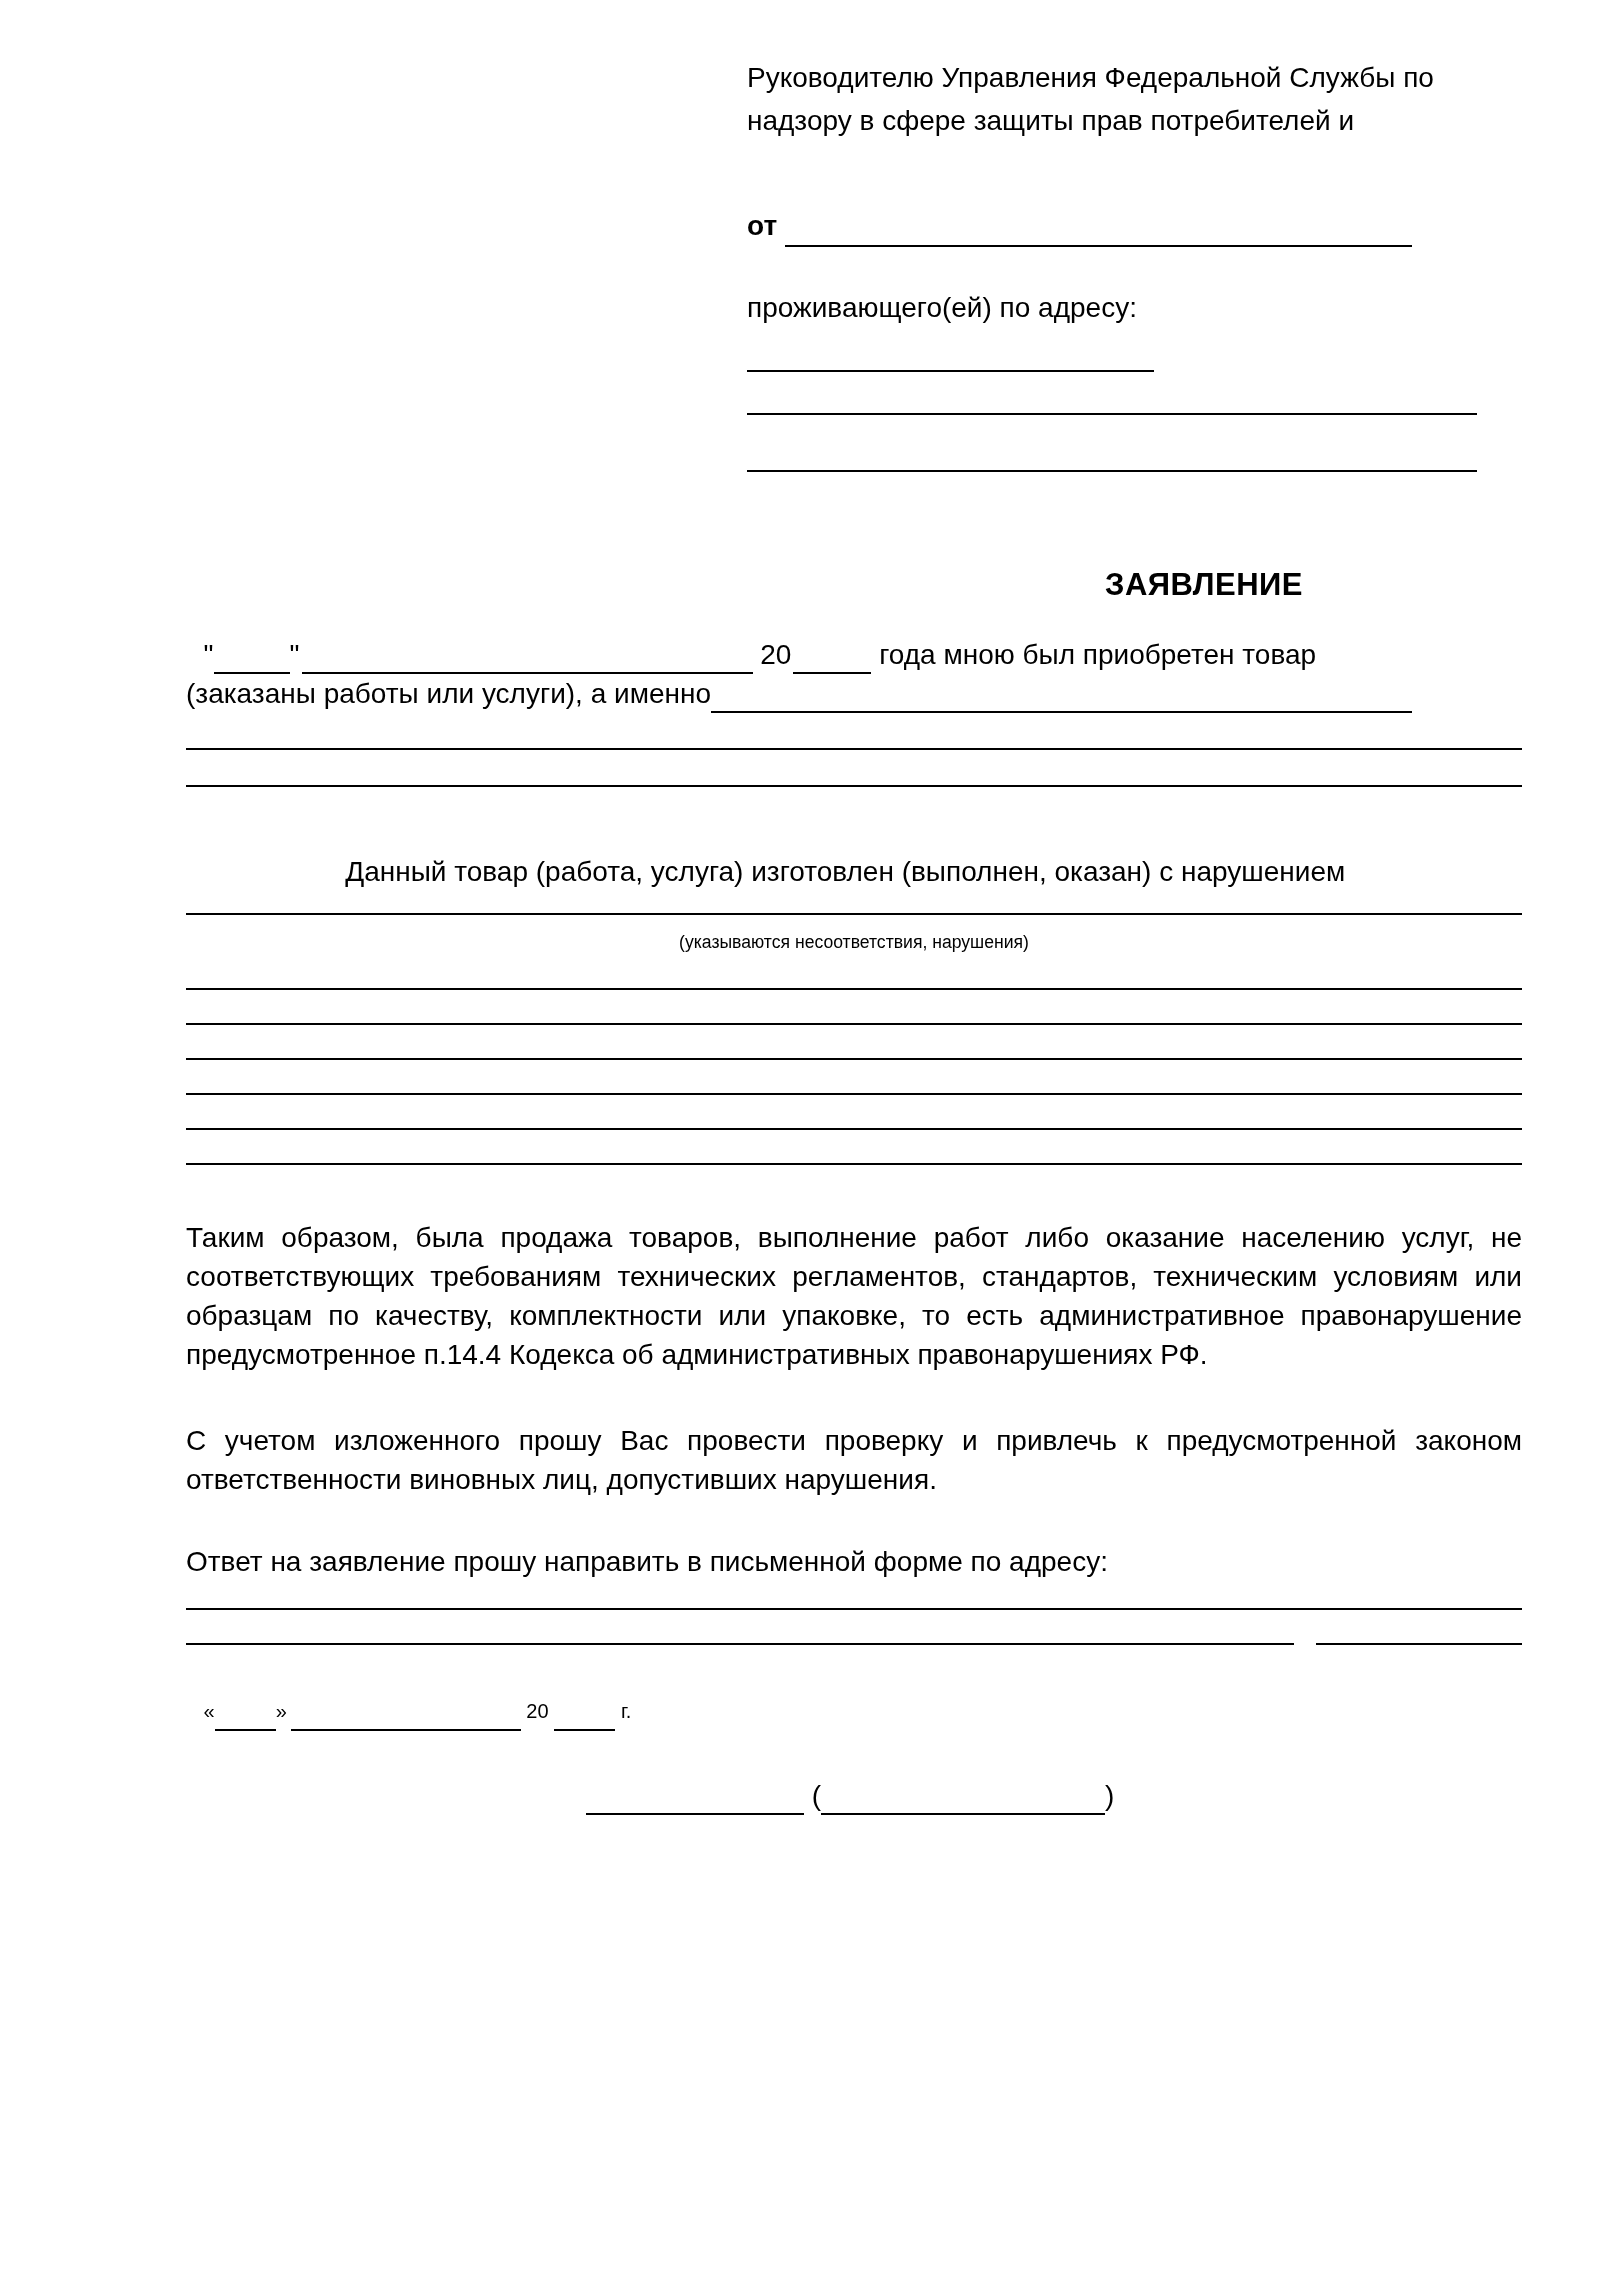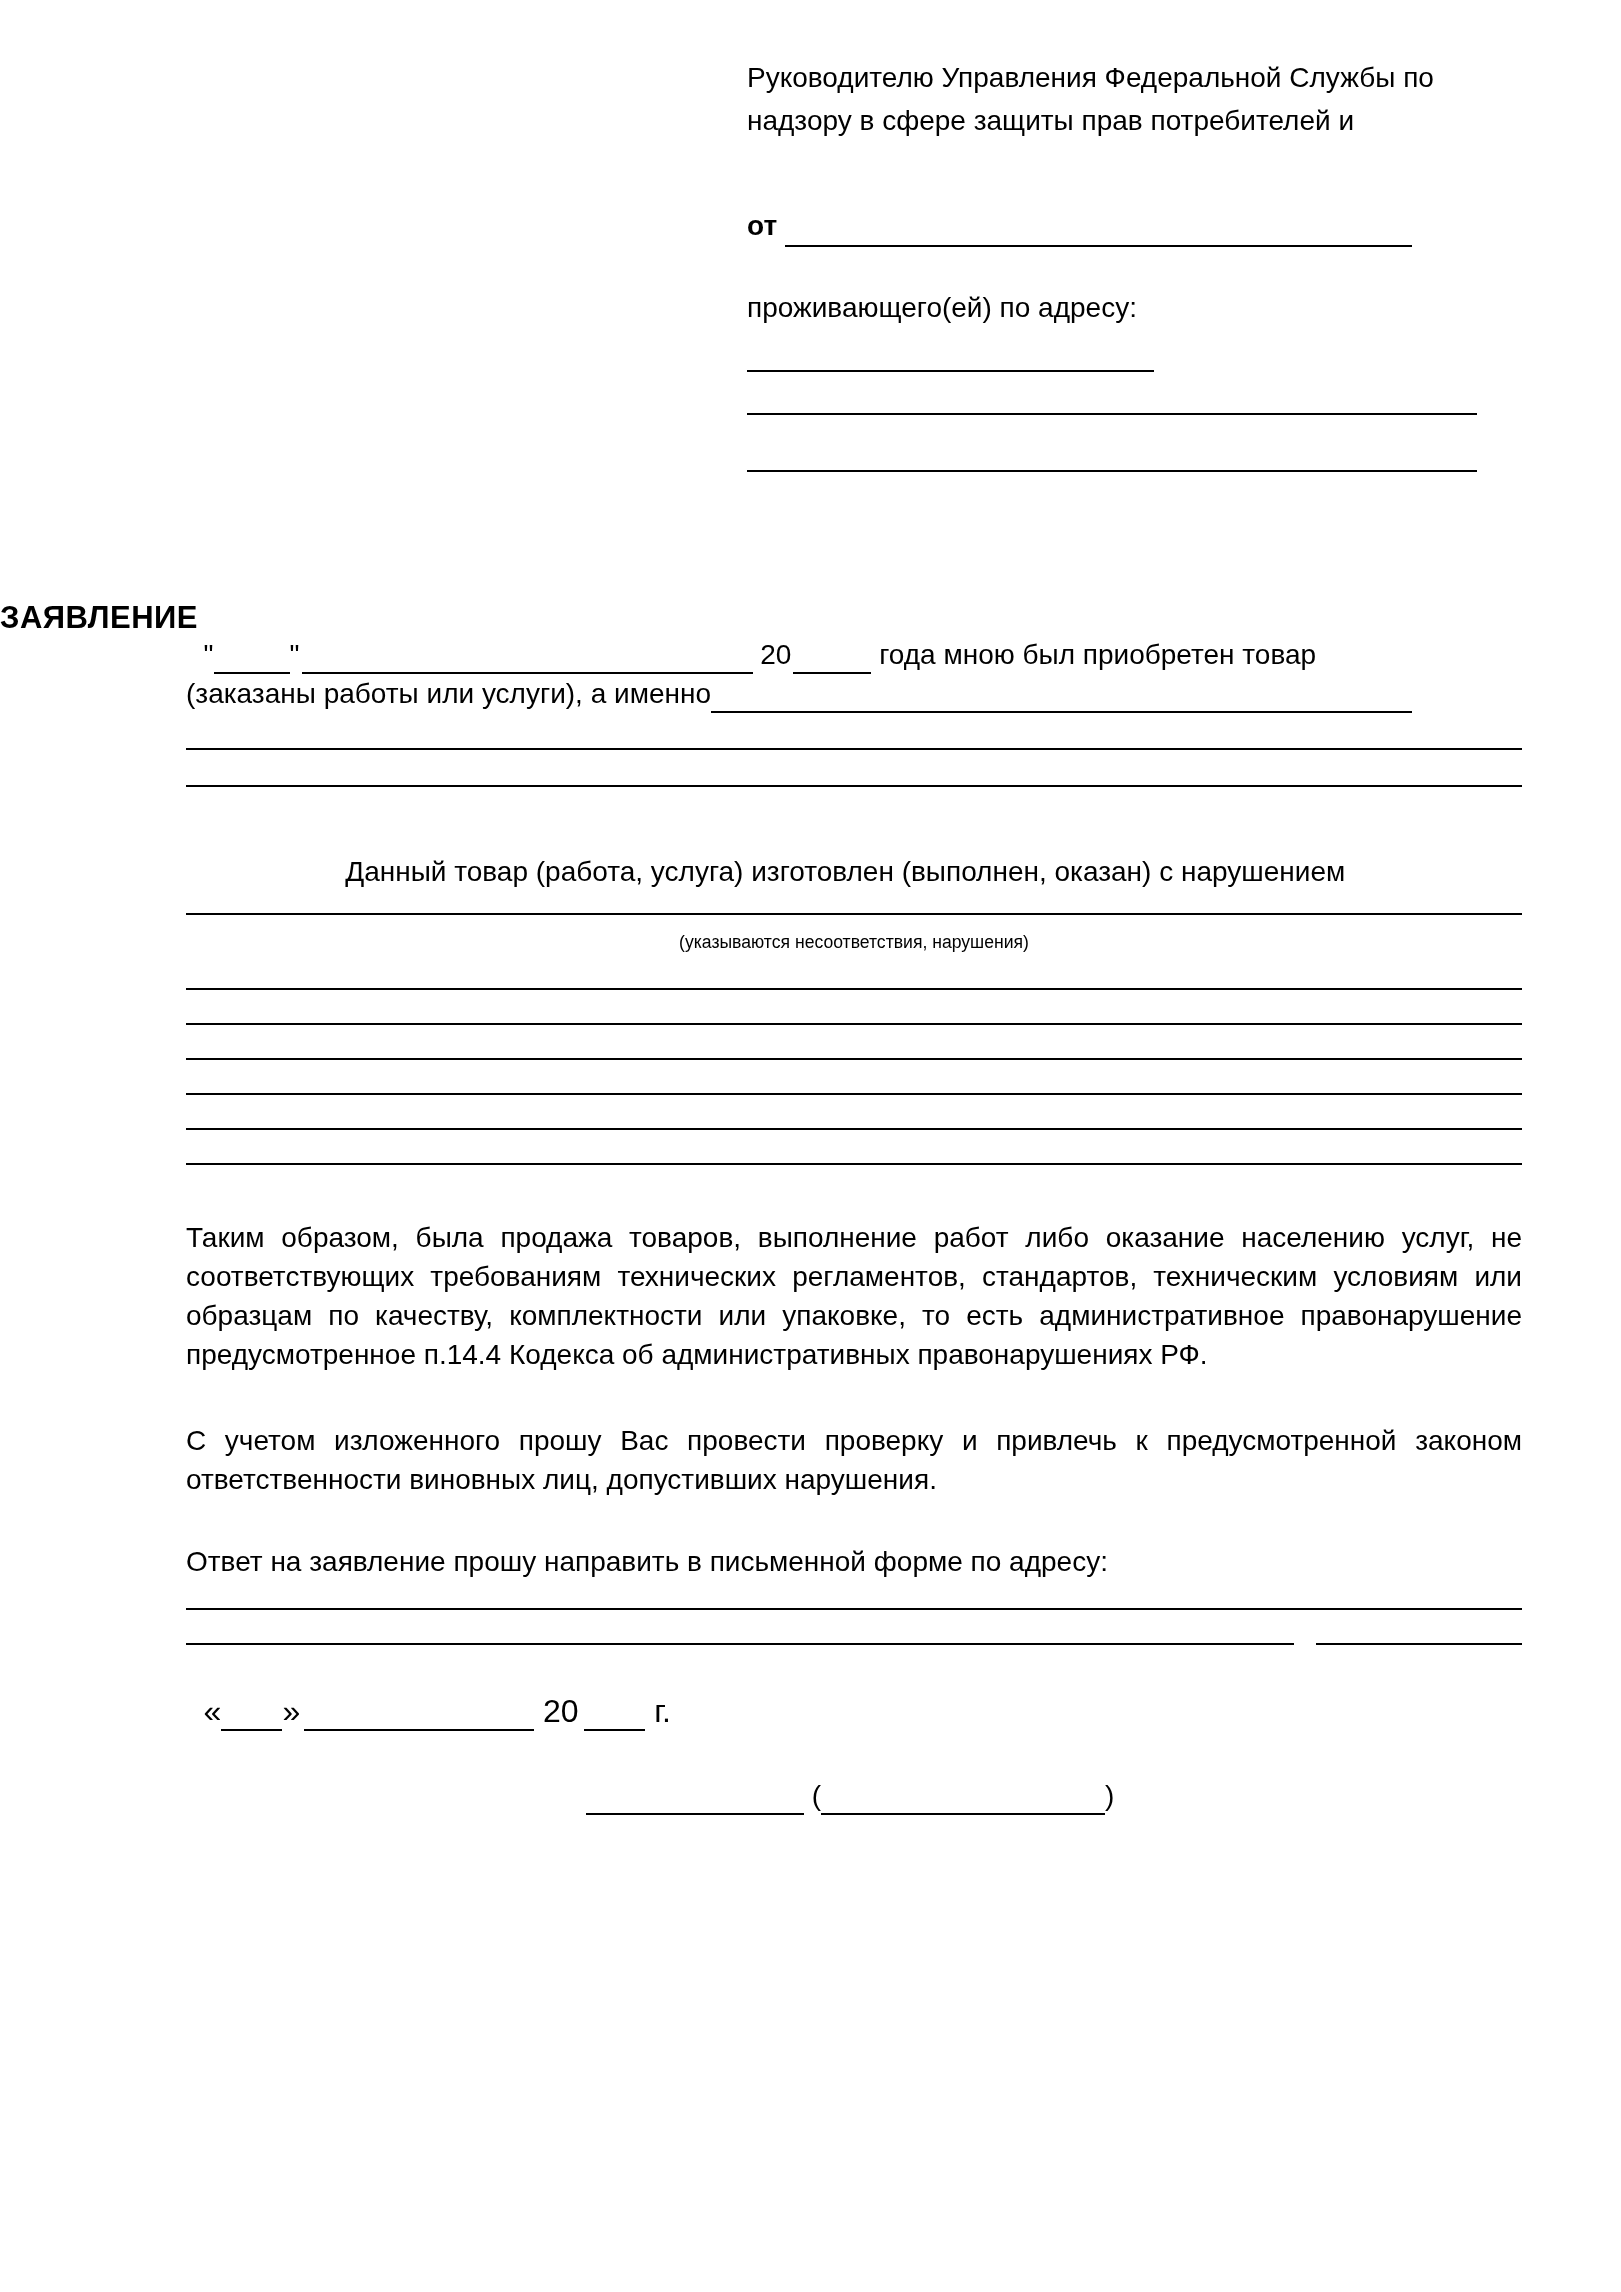--- a/index.html
+++ b/index.html
@@ -66,25 +66,24 @@
     height: 0;
     margin-top: 55px;
   }
 
   
   .doc-title {
     position: absolute;
     left: 0;
     top: 567px;
     width: 1303px;
-    text-align: left;
+    text-align: right;
     font-size: 31px;
     font-weight: bold;
     letter-spacing: 0.5px;
-    margin-top: 33px;
   }
 
   
   .body {
     position: absolute;
     left: 186px;
     top: 635px;
     width: 1336px;
     font-size: 28px;
     line-height: 39px;
@@ -165,21 +164,21 @@
     border-bottom: 2px solid #000;
     flex: 1 1 auto;
     height: 0;
   }
 
   
   .date-line {
     margin-top: 47px;
     padding-left: 17.6px;
     white-space: nowrap;
-    font-size: 32px;
+    font-size: 20px;
   }
   .date-line .d-day  { width: 61px; }
   .date-line .d-mon  { width: 230px; margin-left: 3.9px; }
   .date-line .d-yr   { width: 61px; margin-left: 5.9px; }
 
   
   .sign-line {
     margin-top: 45px;
     padding-left: 400px;
     white-space: nowrap;

